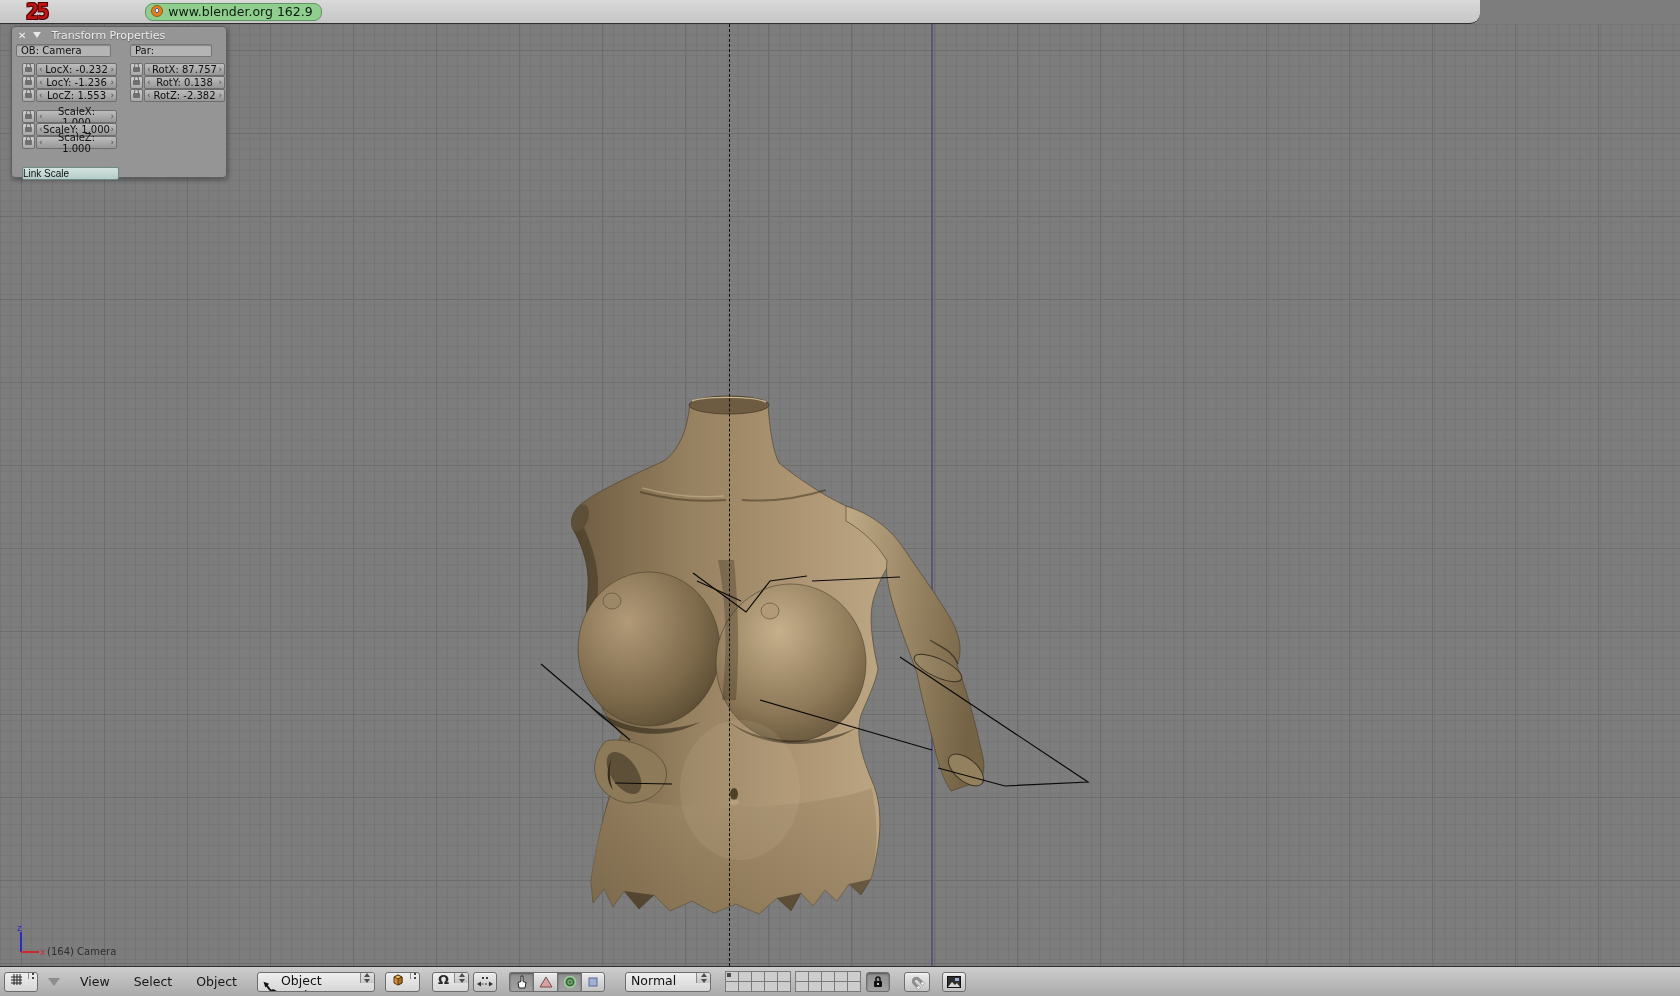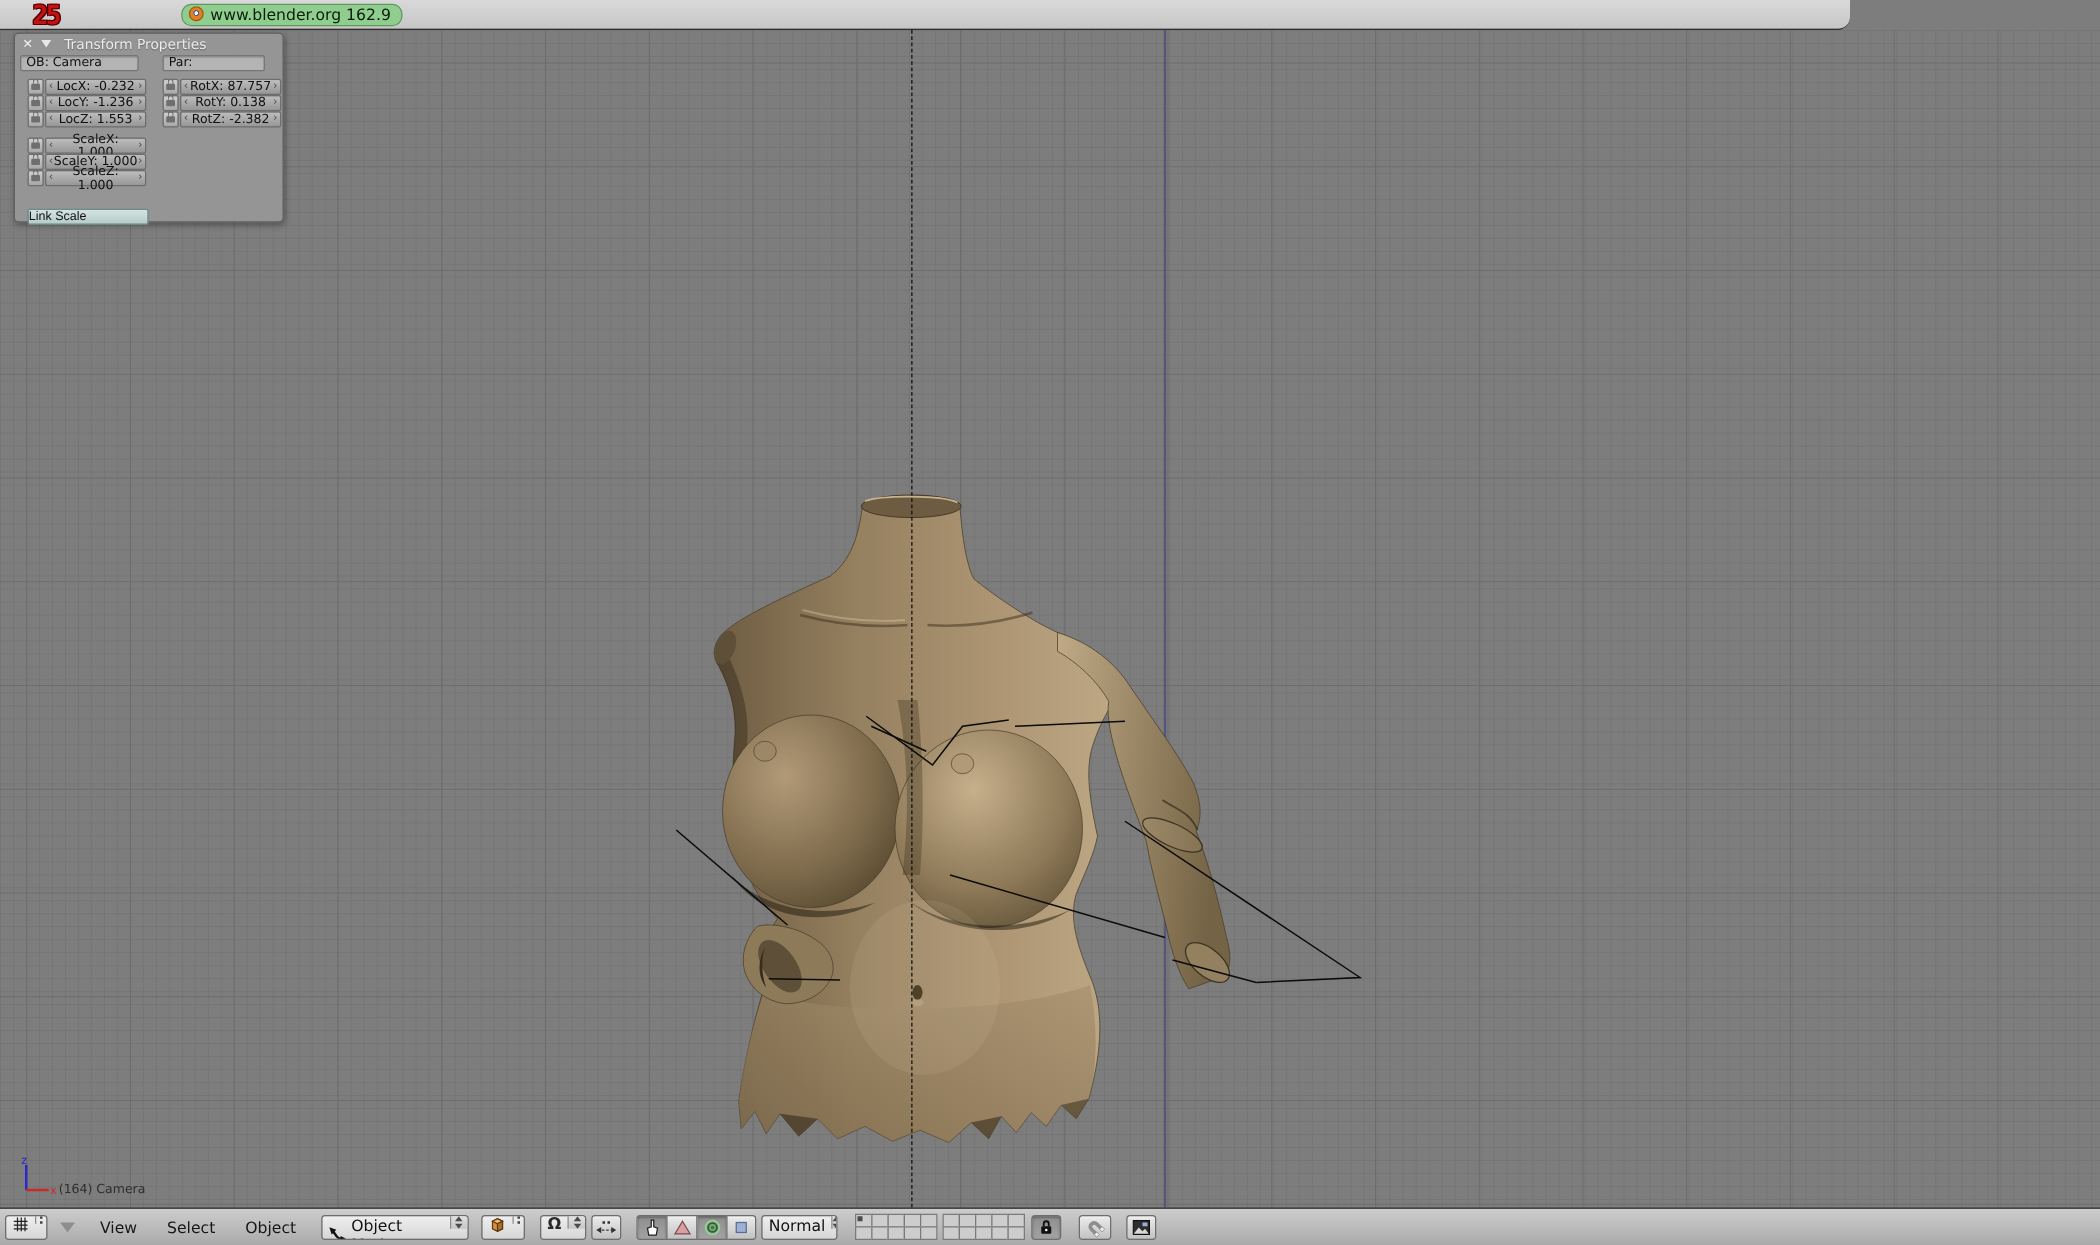--- a/index.html
+++ b/index.html
@@ -423,21 +423,21 @@
           <circle cx="7" cy="7" r="1.5" fill="#2a8a2a"></circle>
         </svg>
     </span>
     <span class="btn">
       <svg width="12" height="12">
           <rect x="2" y="2" width="8" height="8" fill="#a0b0d0" stroke="#5a6a9a"></rect>
         </svg>
     </span>
   </div>
 
-  <div class="combo" style="margin-left:4px; width:61px;">
+  <div class="combo" style="margin-left:20px; width:86px;">
     <span class="seg" style="flex:1;">
         <span class="combotext">Normal</span>
       </span>
     <span class="spin">
         <span class="tri-up"></span>
         <span class="tri-dn"></span>
       </span>
   </div>
 
   <div class="layers" style="margin-left:14px;">

